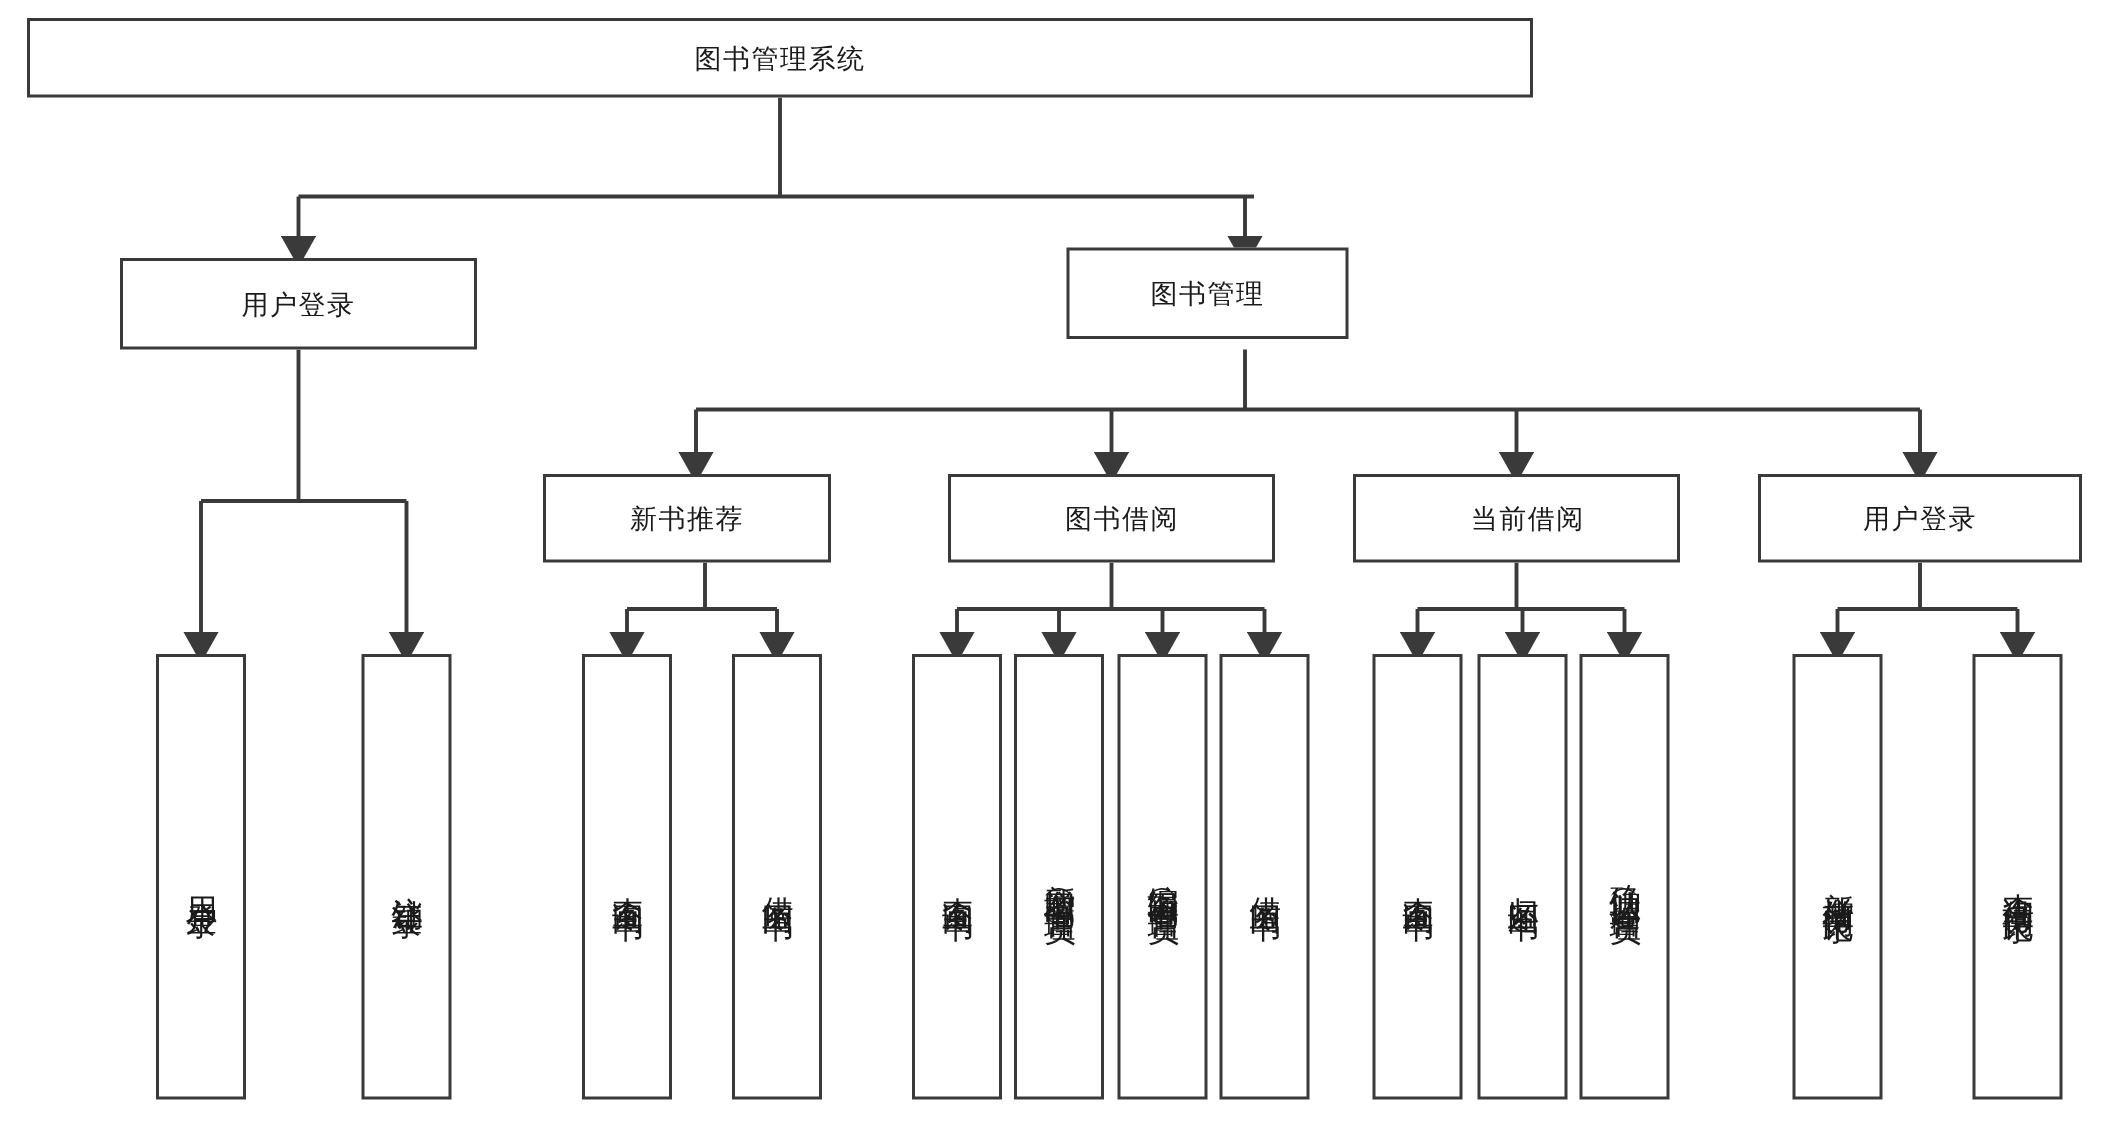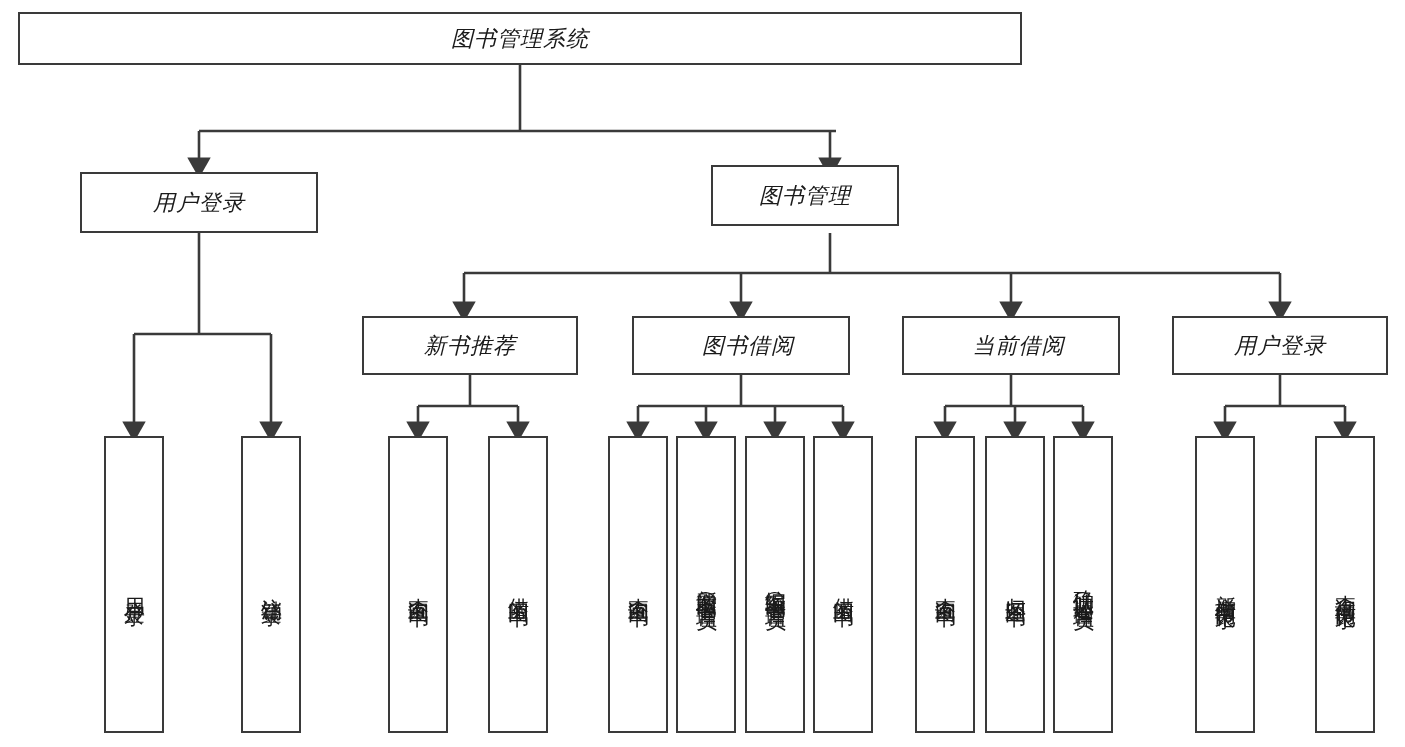--- a/index.html
+++ b/index.html
@@ -28,24 +28,23 @@
     position: absolute;
     box-sizing: border-box;
     border: 2.5px solid #3a3a3a;
     background: #ffffff;
     display: flex;
     align-items: center;
     justify-content: center;
     color: #1a1a1a;
   }
   .node-h {
-    font-size: 22px;
+    font-size: 18px;
     letter-spacing: 1px;
     white-space: nowrap;
-    font-style: italic;
   }
   .node-v {
     font-size: 21px;
     writing-mode: vertical-rl;
     text-orientation: upright;
     letter-spacing: 3px;
     line-height: 1;
     white-space: nowrap;
     padding-top: 4px;
   }
@@ -110,21 +109,21 @@
       <path d="M1225,406 L1225,424" marker-end="url(#arrowhead)"></path>
       <path d="M1345,406 L1345,424" marker-end="url(#arrowhead)"></path>
     </g>
   </svg>
 
   <div class="node node-h" style="left: 18px; top: 12px; width: 1004px; height: 53px;">图书管理系统</div>
 
   <div class="node node-h" style="left: 80px; top: 172px; width: 238px; height: 61px;">用户登录</div>
   <div class="node node-h" style="left: 711px; top: 165px; width: 188px; height: 61px;">图书管理</div>
 
-  <div class="node node-h" style="left: 362px; top: 316px; width: 216px; height: 59px;">新书推荐</div>
+  <div class="node node-h" style="left: 362px; top: 316px; width: 192px; height: 59px;">新书推荐</div>
   <div class="node node-h" style="left: 632px; top: 316px; width: 218px; height: 59px; padding-left: 14px;">图书借阅</div>
   <div class="node node-h" style="left: 902px; top: 316px; width: 218px; height: 59px; padding-left: 15px;">当前借阅</div>
   <div class="node node-h" style="left: 1172px; top: 316px; width: 216px; height: 59px;">用户登录</div>
 
   <div class="node node-v" style="left: 104px; top: 436px; width: 60px; height: 297px;">用户登录</div>
   <div class="node node-v" style="left: 241px; top: 436px; width: 60px; height: 297px;">注销登录</div>
   <div class="node node-v" style="left: 388px; top: 436px; width: 60px; height: 297px;">查询图书</div>
   <div class="node node-v" style="left: 488px; top: 436px; width: 60px; height: 297px;">借阅图书</div>
   <div class="node node-v" style="left: 608px; top: 436px; width: 60px; height: 297px;">查询图书</div>
   <div class="node node-v" style="left: 676px; top: 436px; width: 60px; height: 297px;">新增图书（管理员）</div>

